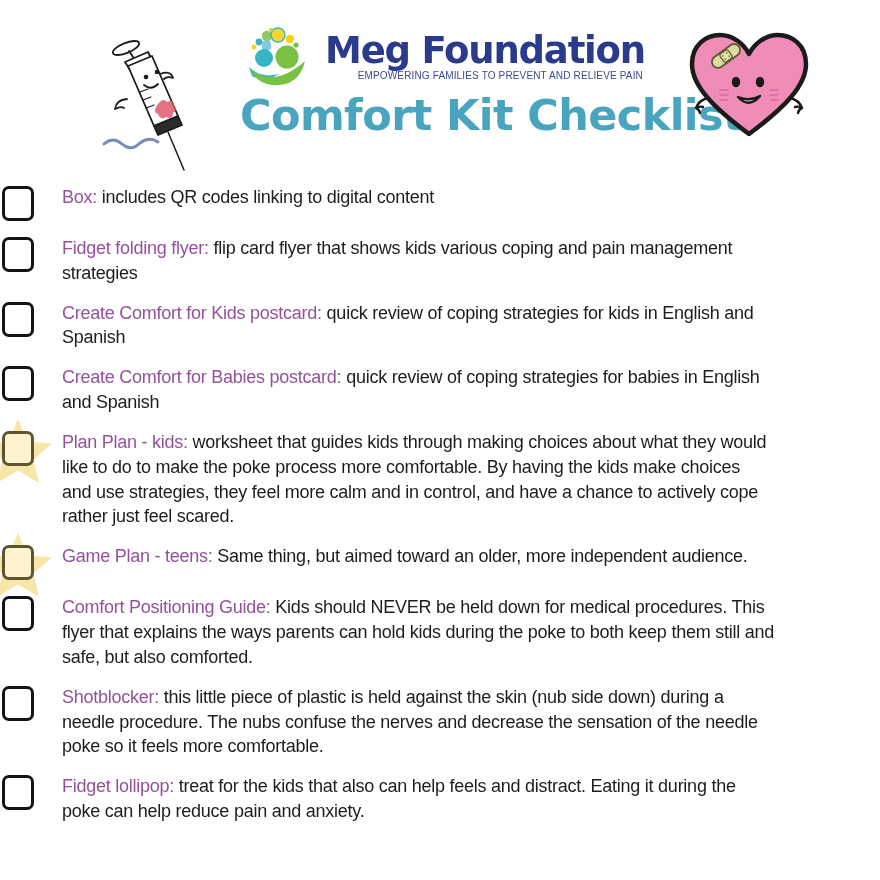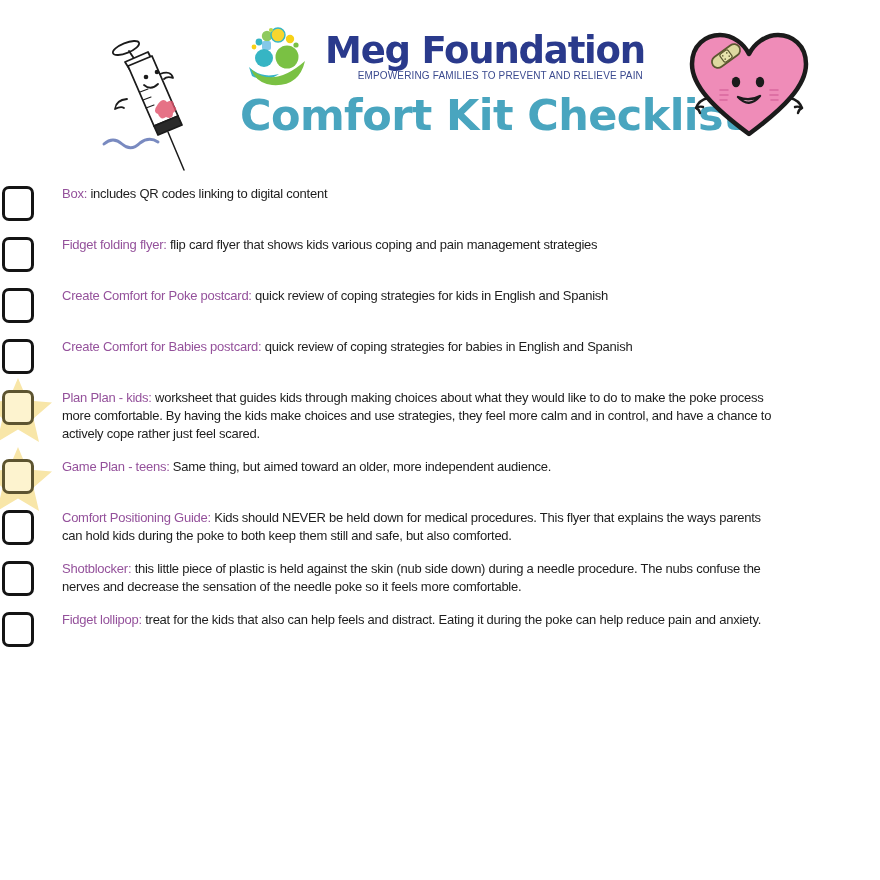--- a/index.html
+++ b/index.html
@@ -150,21 +150,21 @@
   .item.starred .checkbox {
     border-color: #5d5430;
     background: #fdf3cf;
   }
 
   .text-cell {
     flex: 1 1 auto;
     padding-left: 6px;
     padding-right: 106px;
     font-family: "Liberation Sans", sans-serif;
-    font-size: 13px;
+    font-size: 18px;
     line-height: 1.38;
     color: #1d1d1d;
     letter-spacing: -0.25px;
     padding-top: 1px;
   }
 
   .lead {
     color: #94519b;
   }
 
@@ -285,21 +285,21 @@
     <div class="item">
       <div class="box-cell">
         <div class="checkbox"></div>
       </div>
       <div class="text-cell"><span class="lead">Fidget folding flyer:</span><span>  flip card flyer that shows kids various coping and pain management strategies</span></div>
     </div>
     <div class="item">
       <div class="box-cell">
         <div class="checkbox"></div>
       </div>
-      <div class="text-cell"><span class="lead">Create Comfort for Poke postcard:</span><span> quick review of coping strategies for kids in English and Spanish</span></div>
+      <div class="text-cell"><span class="lead">Create Comfort for Kids postcard:</span><span> quick review of coping strategies for kids in English and Spanish</span></div>
     </div>
     <div class="item">
       <div class="box-cell">
         <div class="checkbox"></div>
       </div>
       <div class="text-cell"><span class="lead">Create Comfort for Babies postcard:</span><span> quick review of coping strategies for babies in English and Spanish</span></div>
     </div>
     <div class="item starred">
       <div class="box-cell">
         <span class="star">

